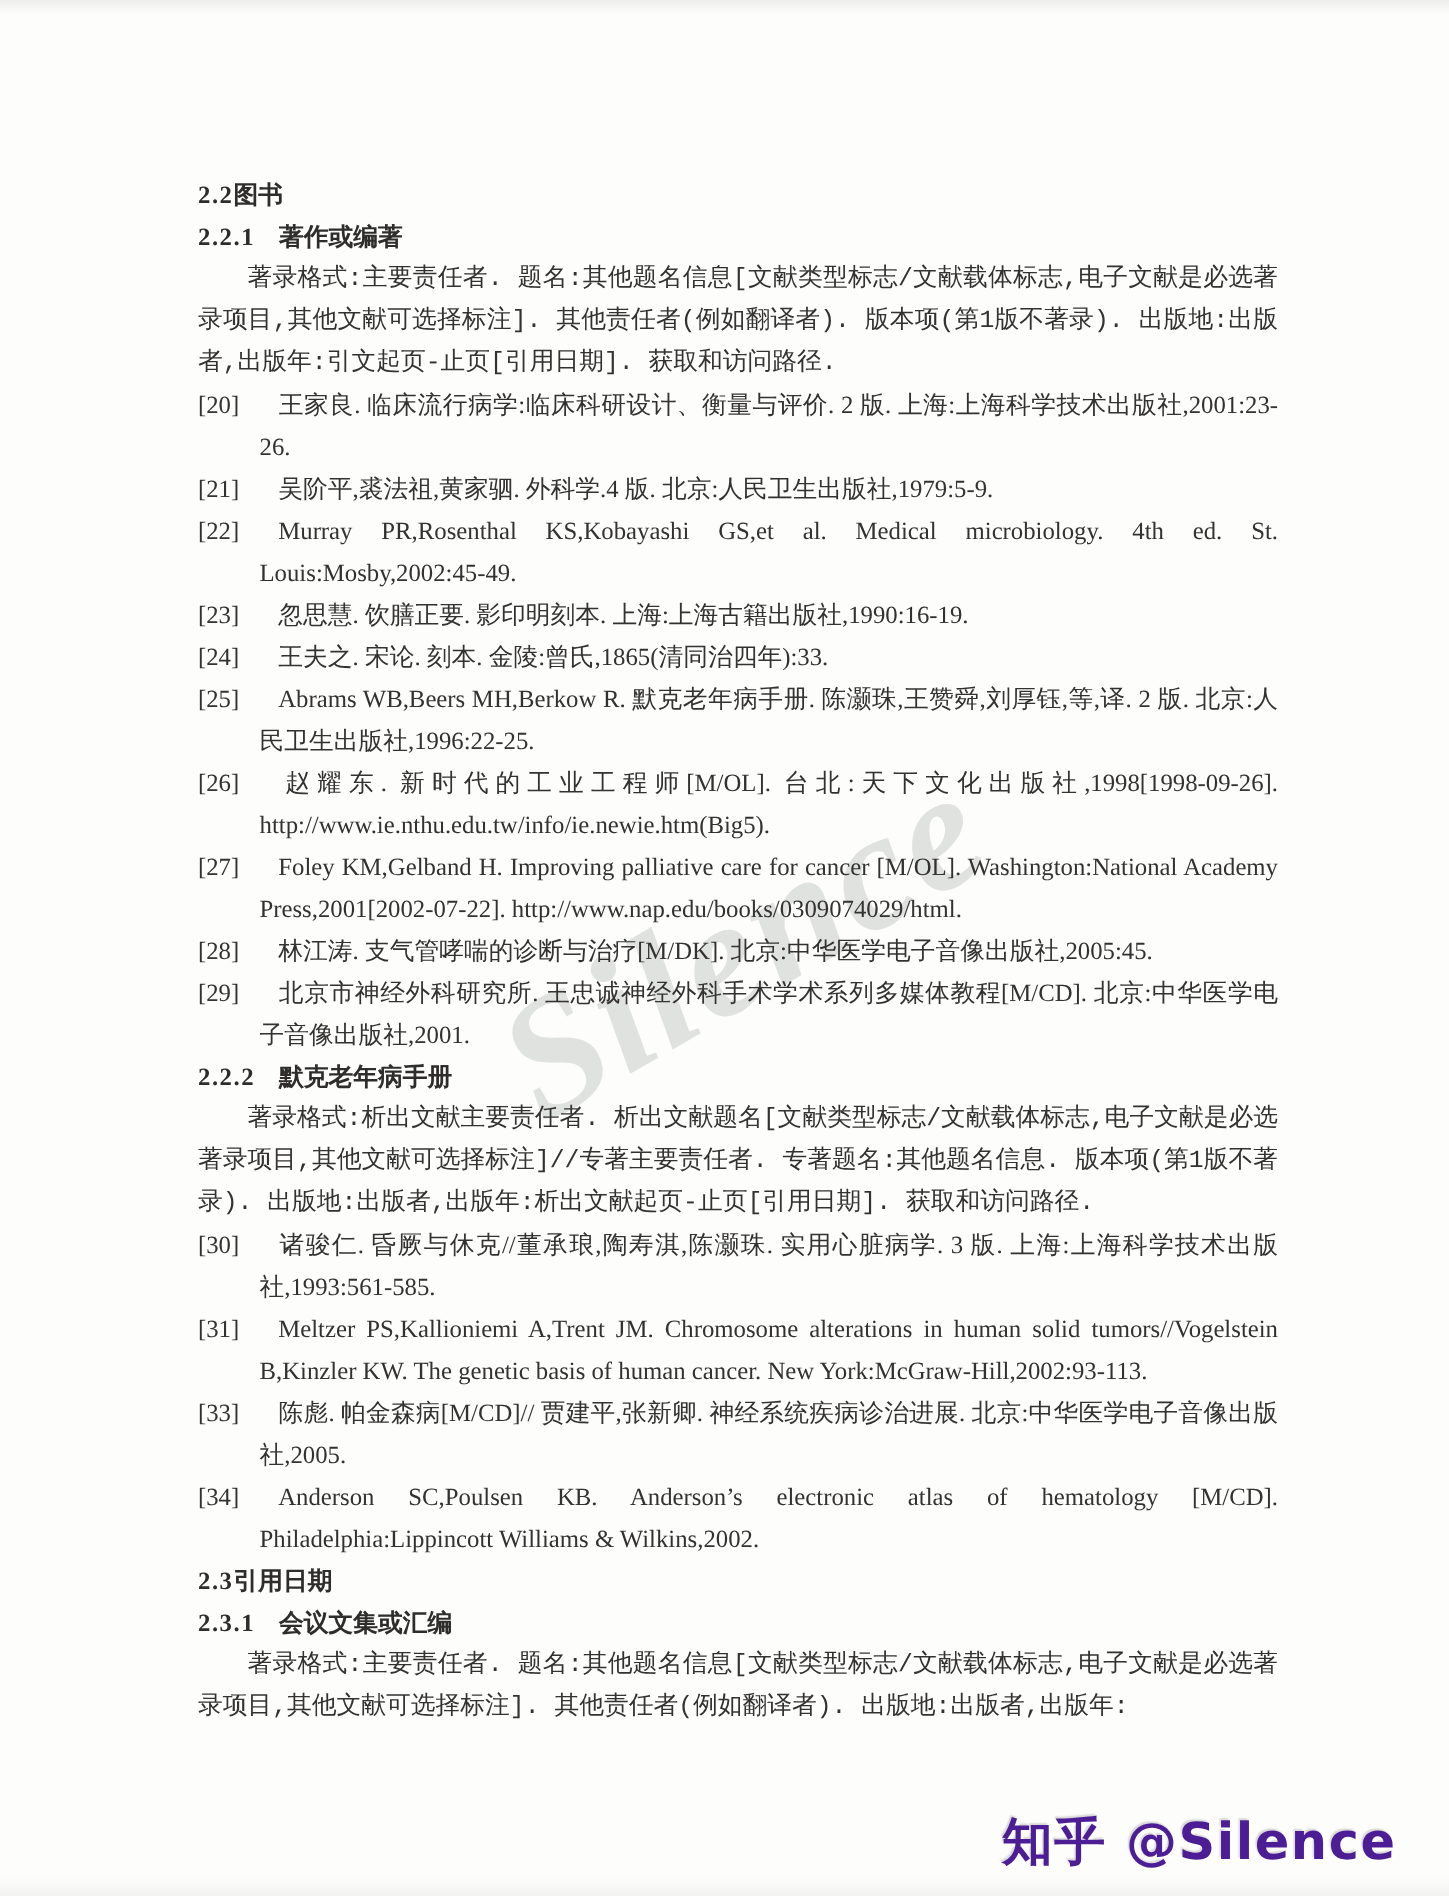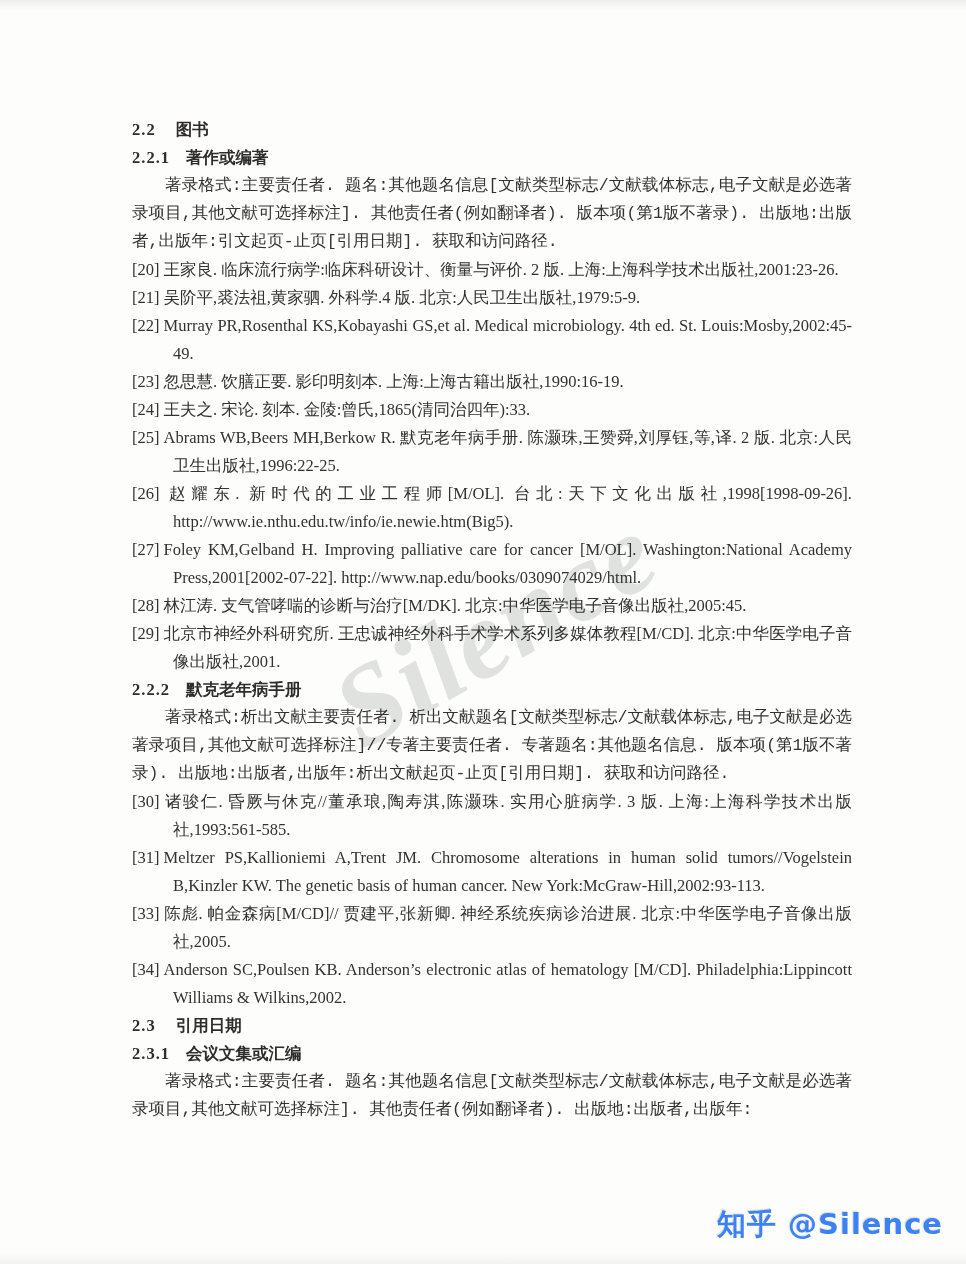--- a/index.html
+++ b/index.html
@@ -32,33 +32,33 @@
     top: 116px;
     width: 720px;
     font-size: 16.5px;
     line-height: 28px;
     text-align: justify;
     overflow-wrap: break-word;
     z-index: 1;
   }
   .heading { font-weight: bold; color: #2e2d2c; }
   .heading .num { letter-spacing: 1px; }
-  .h2 .num { margin-right: 20px; }
+  .h2 .num { }
   .h3 .num { margin-right: 16px; }
   .para {
     margin: 0;
     text-indent: 33px;
     font-family: Liberation Mono, monospace;
   }
   .ref {
     margin: 0;
     padding-left: 41px;
     text-indent: -41px;
   }
-  .ref-label { margin-right: 4px; white-space: nowrap; }
+  .ref-label { margin-right: 26px; white-space: nowrap; }
 
   
   .wm-diag {
     position: absolute;
     left: 230px;
     top: 555px;
     width: 530px;
     height: 150px;
     line-height: 150px;
     text-align: center;
@@ -71,27 +71,27 @@
     color: #ccd1cb;
     opacity: 0.6;
     z-index: 0;
     user-select: none;
     pointer-events: none;
   }
 
   
   .wm-corner {
     position: absolute;
-    right: 23px;
+    right: 35px;
     top: 1205px;
     font-family: "DejaVu Sans", "Liberation Sans", sans-serif;
     font-weight: bold;
-    font-size: 29px;
+    font-size: 34px;
     letter-spacing: 1px;
-    color: #3b82f6;
+    color: #4c1d95;
     text-shadow: 2px 2px 1px rgba(255,255,255,0.95), -1px -1px 1px rgba(170,170,170,0.45);
     z-index: 2;
     user-select: none;
     pointer-events: none;
   }
 </style>
 </head>
 <body>
 
 <div class="page">

